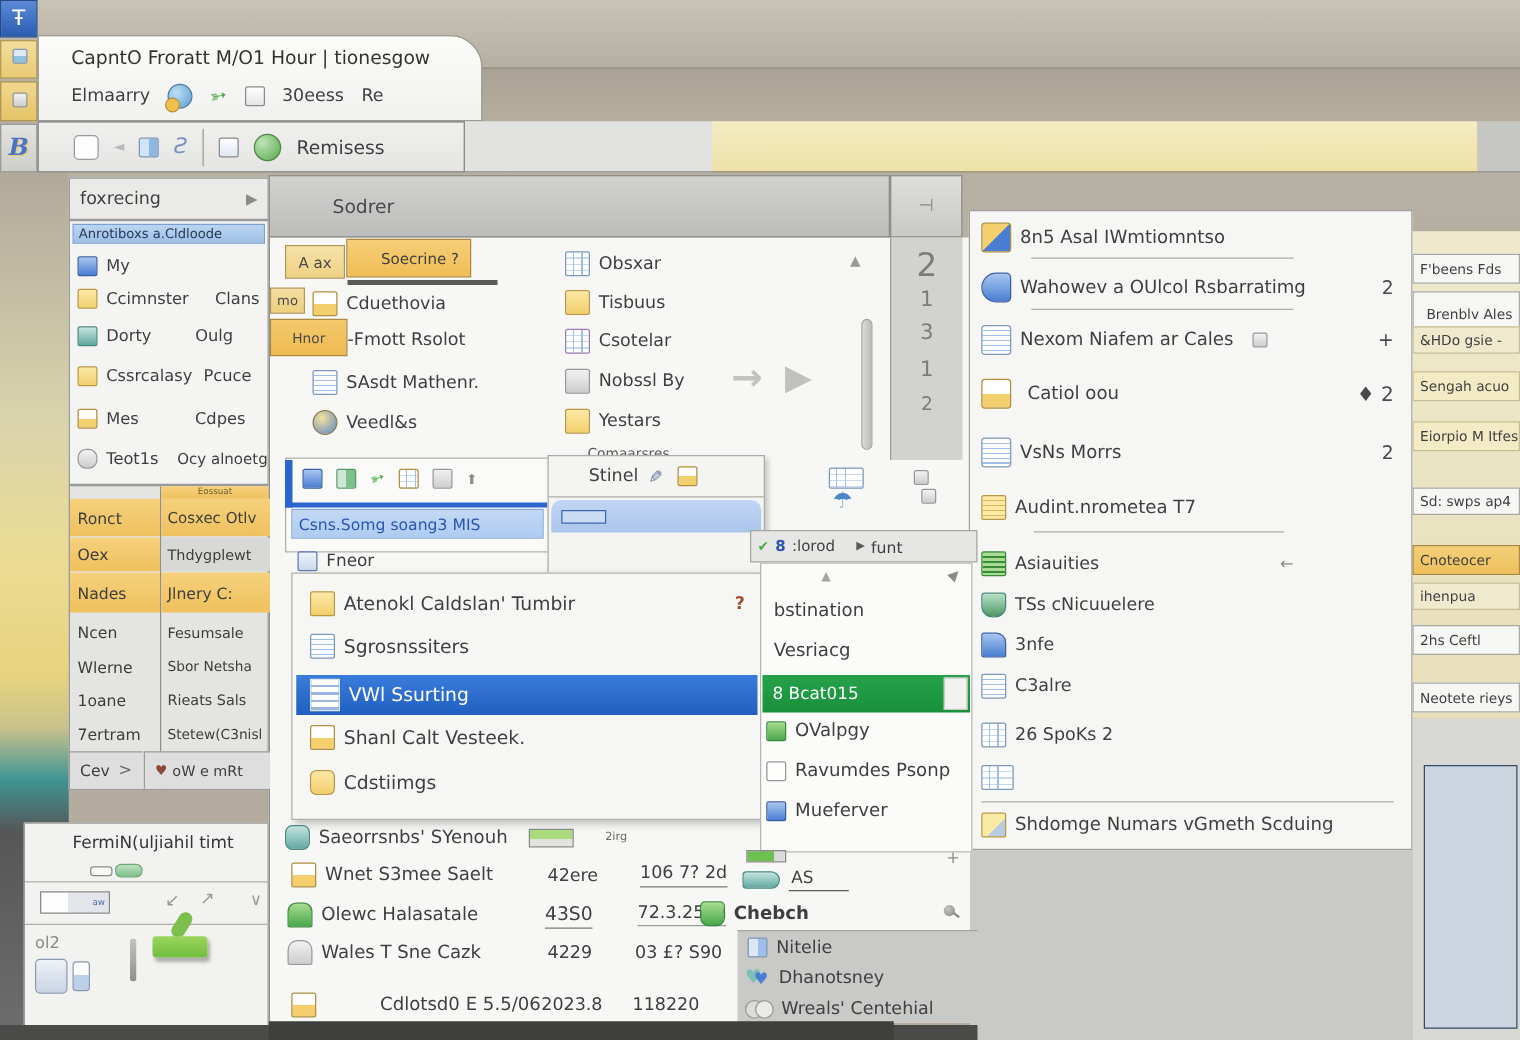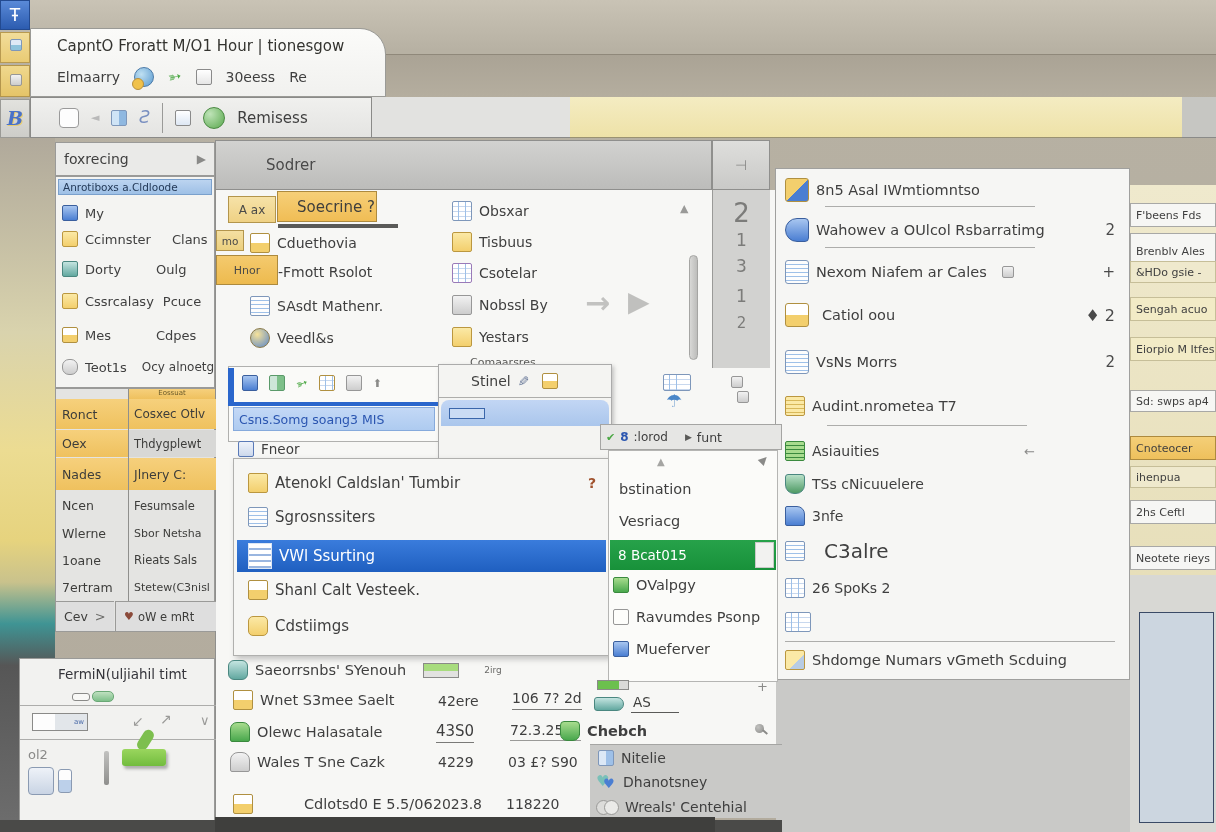--- a/index.html
+++ b/index.html
@@ -262,21 +262,21 @@
       <span class="txt" style="font-size:14px;">SAsdt Mathenr.</span>
     </div>
   <div class="abs row" style="left:250px;top:328px;">
       <span class="glyph" style="width:18px;height:18px;border-radius:50%;background:radial-gradient(circle at 35% 30%,#f6e29a,#5a86c8);border:1px solid #8a7a4a;"></span>
       <span class="txt" style="font-size:14px;">Veedl&amp;s</span>
     </div>
 
   <div class="abs" style="left:228px;top:196px;width:48px;height:27px;background:linear-gradient(#f6e2a8,#efd184);border:1px solid #b3954c;box-sizing:border-box;font-size:12px;color:#4a4a48;display:flex;align-items:center;justify-content:center;">
       <span>A ax</span>
     </div>
-  <div class="abs" style="left:277px;top:191px;width:100px;height:31px;background:linear-gradient(#f6cf78,#f0bd55);border:1px solid #ad8a3e;box-sizing:border-box;font-size:15px;color:#3f3f3d;display:flex;align-items:center;justify-content:center;padding-left:18px;">
+  <div class="abs" style="left:277px;top:191px;width:100px;height:31px;background:linear-gradient(#f6cf78,#f0bd55);border:1px solid #ad8a3e;box-sizing:border-box;font-size:12px;color:#3f3f3d;display:flex;align-items:center;justify-content:center;padding-left:18px;">
       <span>Soecrine ?</span>
     </div>
   <div class="abs" style="left:278px;top:224px;width:120px;height:4px;background:#5a5a58;"></div>
   <div class="abs" style="left:216px;top:230px;width:28px;height:21px;background:linear-gradient(#f4dfa2,#ecd07e);border:1px solid #b3954c;box-sizing:border-box;font-size:10.5px;color:#4a4a48;display:flex;align-items:center;justify-content:center;">
       <span>mo</span>
     </div>
   <div class="abs" style="left:216px;top:255px;width:62px;height:30px;background:linear-gradient(#f4ca6e,#edba4e);border:1px solid #ad8a3e;box-sizing:border-box;font-size:11px;color:#4a4a48;display:flex;align-items:center;justify-content:center;">
       <span>Hnor</span>
     </div>
 
@@ -474,39 +474,39 @@
   <div class="abs row" style="left:785px;top:474px;width:330px;">
     <span class="ic big teal" style="border-radius:3px 3px 9px 9px;background:linear-gradient(#b8e0c8,#4e9a64);"></span>
     <span class="txt" style="font-size:14px;">TSs cNicuuelere</span>
   </div>
   <div class="abs row" style="left:785px;top:506px;width:330px;">
     <span class="ic big blue" style="border-radius:2px 8px 2px 2px;"></span>
     <span class="txt" style="font-size:14px;">3nfe</span>
   </div>
   <div class="abs row" style="left:785px;top:539px;width:330px;">
     <span class="ic big lines"></span>
-    <span class="txt" style="font-size:20px;margin-left:12px;">C3alre</span>
+    <span class="txt" style="font-size:14px;">C3alre</span>
   </div>
   <div class="abs row" style="left:785px;top:578px;width:330px;">
     <span class="ic big grid"></span>
     <span class="txt" style="font-size:14px;">26 SpoKs 2</span>
   </div>
   <div class="abs row" style="left:785px;top:612px;">
     <span class="ic big grid" style="width:26px;height:20px;"></span>
   </div>
   <div class="abs divline" style="left:785px;top:641px;width:330px;"></div>
   <div class="abs row" style="left:785px;top:650px;width:330px;">
     <span class="ic big yellow" style="background:linear-gradient(135deg,#fbe9a6 0 60%,#b8cce4 60%);"></span>
     <span class="txt" style="font-size:14.5px;">Shdomge Numars vGmeth Scduing</span>
   </div>
 
   <div class="abs fr-box" style="left:1130px;top:203px;width:86px;height:24px;">
       <span>F'beens Fds</span>
     </div>
-  <div class="abs fr-box" style="left:1130px;top:233px;width:86px;height:36px;">
+  <div class="abs fr-box" style="left:1130px;top:233px;width:86px;height:36px;justify-content:center;">
       <span>Brenblv Ales</span>
     </div>
   <div class="abs fr-box" style="left:1130px;top:261px;width:86px;height:22px;background:#efe9cd;border-color:#c6be98;">
       <span>&amp;HDo gsie -</span>
     </div>
   <div class="abs fr-box" style="left:1130px;top:297px;width:86px;height:24px;background:#f2ebc6;border-color:#c6be98;">
       <span>Sengah acuo</span>
     </div>
   <div class="abs fr-box" style="left:1130px;top:337px;width:86px;height:24px;background:#f2ebc6;border-color:#c6be98;">
       <span>Eiorpio M Itfes</span>

